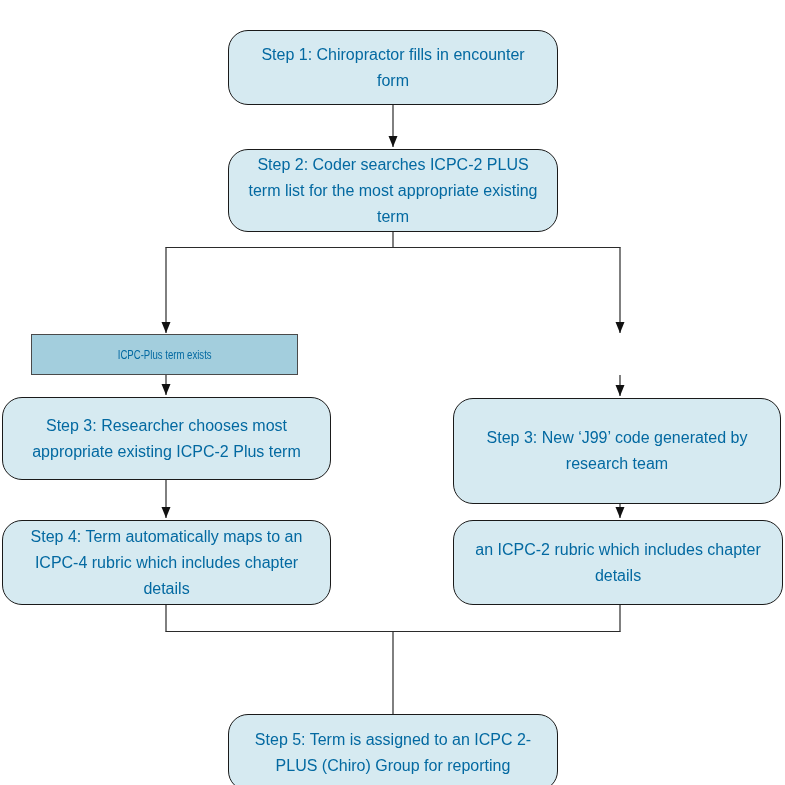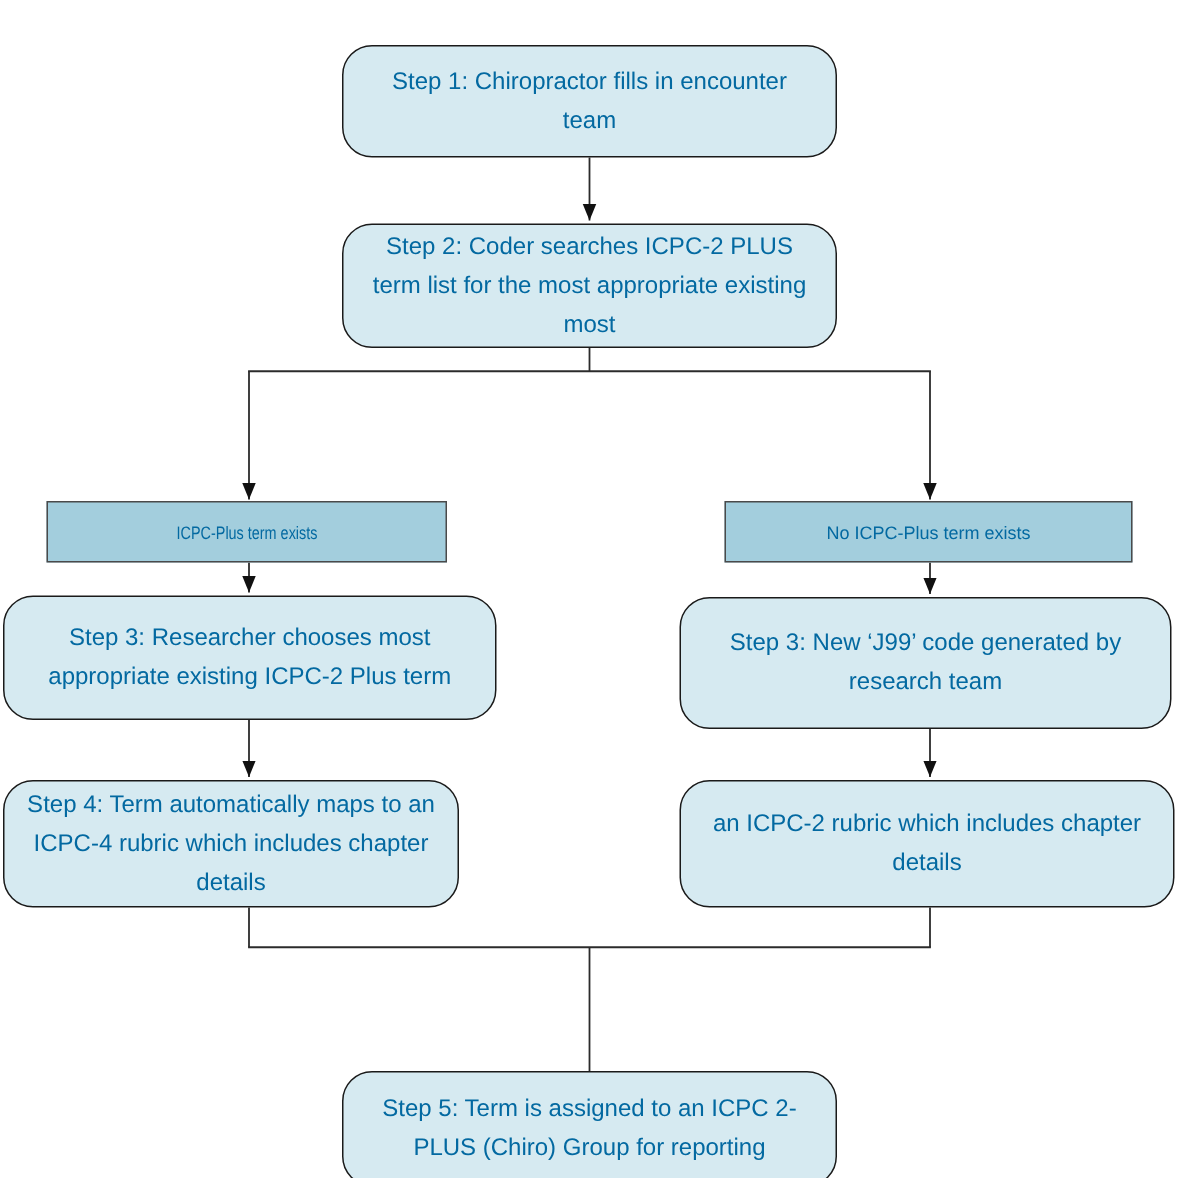--- a/index.html
+++ b/index.html
@@ -59,22 +59,22 @@
   }
   .condensed .line {
     transform: scaleX(0.8);
   }
   
   #n-step1      { left: 228px; top: 5px;   width: 330px; height: 75px; }
   #n-step2      { left: 228px; top: 124px; width: 330px; height: 83px; }
   #n-branch-l   { left: 31px;  top: 309px; width: 267px; height: 41px; }
   #n-branch-r   { left: 483px; top: 309px; width: 272px; height: 41px; }
   #n-step3-l    { left: 2px;   top: 372px; width: 329px; height: 83px; text-align: center; }
-  #n-step3-r    { left: 453px; top: 373px; width: 328px; height: 88px; }
-  #n-step4-l    { left: 2px;   top: 495px; width: 304px; height: 85px; }
+  #n-step3-r    { left: 453px; top: 373px; width: 328px; height: 106px; }
+  #n-step4-l    { left: 2px;   top: 495px; width: 329px; height: 85px; }
   #n-step4-r    { left: 453px; top: 495px; width: 330px; height: 85px; }
   #n-step5      { left: 228px; top: 689px; width: 330px; height: 77px; }
 </style>
 </head>
 <body>
 
 <div class="canvas">
 
   <svg class="connectors" width="785" height="785" viewBox="0 0 785 785" aria-hidden="true">
     <defs>
@@ -97,36 +97,33 @@
     <line x1="620" y1="455" x2="620" y2="493" marker-end="url(#arrowhead)"></line>
 
     <line x1="166" y1="580" x2="166" y2="606.5"></line>
     <line x1="620" y1="580" x2="620" y2="606.5"></line>
     <line x1="165.4" y1="606.5" x2="620.6" y2="606.5"></line>
     <line x1="393" y1="606.5" x2="393" y2="702" marker-end="url(#arrowhead)"></line>
   </svg>
 
   <div class="node" id="n-step1">
       <div class="line">Step 1: Chiropractor fills in encounter</div>
-      <div class="line">team</div>
+      <div class="line">form</div>
     </div>
 
   <div class="node" id="n-step2">
       <div class="line">Step 2: Coder searches ICPC-2 PLUS</div>
       <div class="line">term list for the most appropriate existing</div>
-      <div class="line">most</div>
+      <div class="line">term</div>
     </div>
 
   <div class="branch-label condensed" id="n-branch-l">
       <div class="line">ICPC-Plus term exists</div>
     </div>
 
-  <div class="branch-label" id="n-branch-r">
-      <div class="line">No ICPC-Plus term exists</div>
-    </div>
 
   <div class="node" id="n-step3-l">
       <div class="line">Step 3: Researcher chooses most</div>
       <div class="line">appropriate existing ICPC-2 Plus term</div>
     </div>
 
   <div class="node" id="n-step3-r">
       <div class="line">Step 3: New ‘J99’ code generated by</div>
       <div class="line">research team</div>
     </div>

